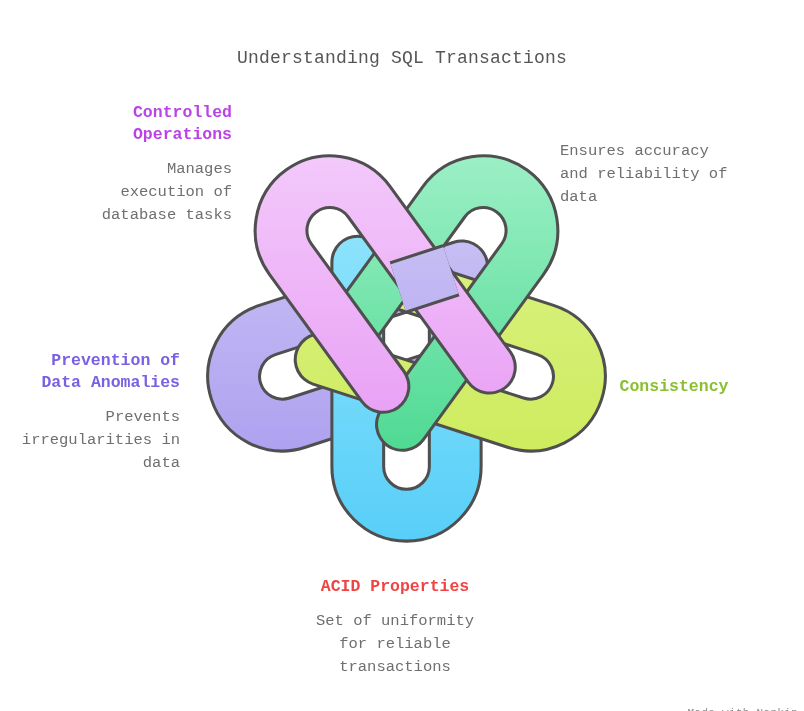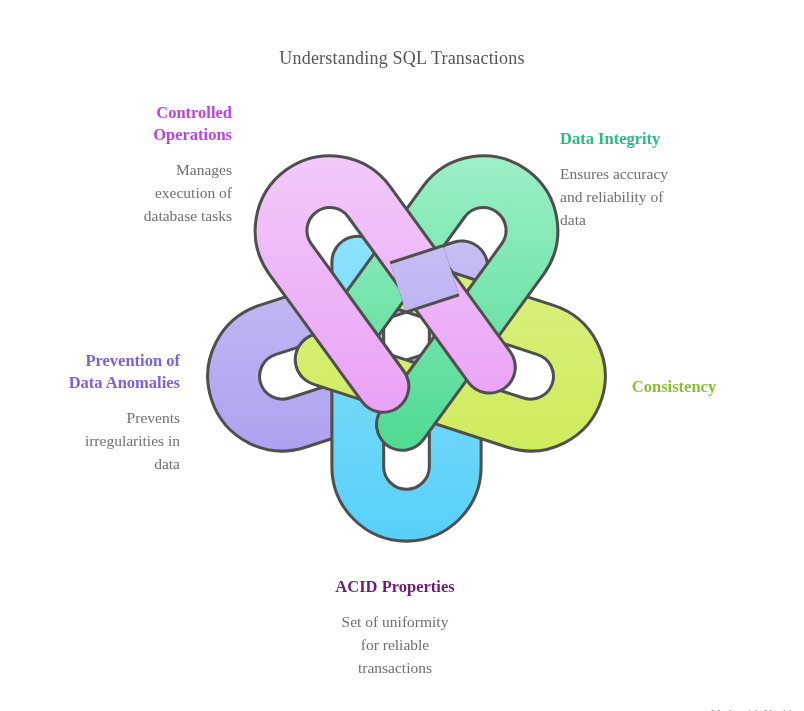--- a/index.html
+++ b/index.html
@@ -1,18 +1,18 @@
 <!DOCTYPE html>
 <html><head>
 <meta charset="utf-8">
 <style>
   html,body{margin:0;padding:0;background:#ffffff;}
   .canvas{
     position:relative;width:804px;height:711px;background:#ffffff;overflow:hidden;
-    font-family:Liberation Serif, serif;
+    font-family:Liberation Mono, monospace;
   }
   .title{
     position:absolute;left:0;top:48px;width:804px;text-align:center;
     font-size:18px;font-weight:500;color:#565656;letter-spacing:.2px;
   }
   .knot-svg{position:absolute;left:0;top:0;}
   .sec{position:absolute;}
   .sec h2{
     margin:0;font-size:16.5px;font-weight:700;line-height:22px;white-space:pre-line;
   }
@@ -99,40 +99,39 @@
 
   <section class="sec" id="sec-controlled">
     <h2 style="color: rgb(187, 66, 230);">Controlled
 Operations</h2>
     <p>Manages
 execution of
 database tasks</p>
   </section>
 
   <section class="sec" id="sec-integrity">
-    <h2 style="color: rgb(44, 185, 133);">Data Integrity</h2>
     <p>Ensures accuracy
 and reliability of
 data</p>
   </section>
 
   <section class="sec" id="sec-prevention">
     <h2 style="color: rgb(122, 96, 226);">Prevention of
 Data Anomalies</h2>
     <p>Prevents
 irregularities in
 data</p>
   </section>
 
   <section class="sec" id="sec-consistency">
     <h2 style="color: rgb(138, 191, 50);">Consistency</h2>
   </section>
 
   <section class="sec" id="sec-acid">
-    <h2 style="color: #701a75;">ACID Properties</h2>
+    <h2 style="color: #ef4444;">ACID Properties</h2>
     <p>Set of uniformity
 for reliable
 transactions</p>
   </section>
 
   <div class="watermark">Made with Napkin</div>
 
 </div>
 
 </body></html>

